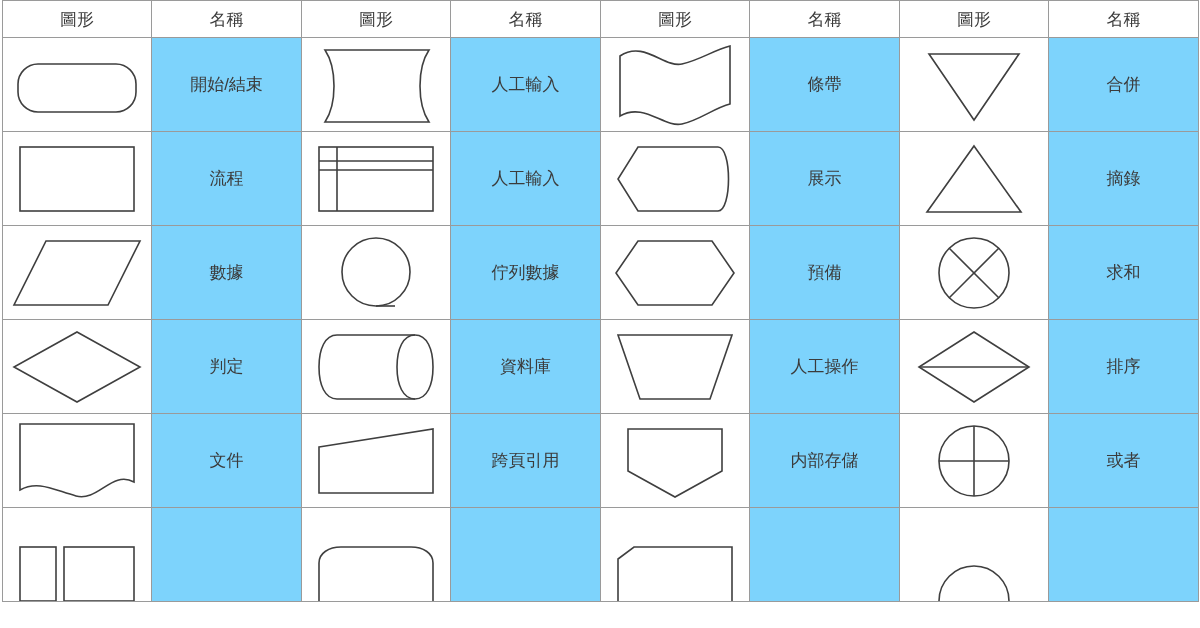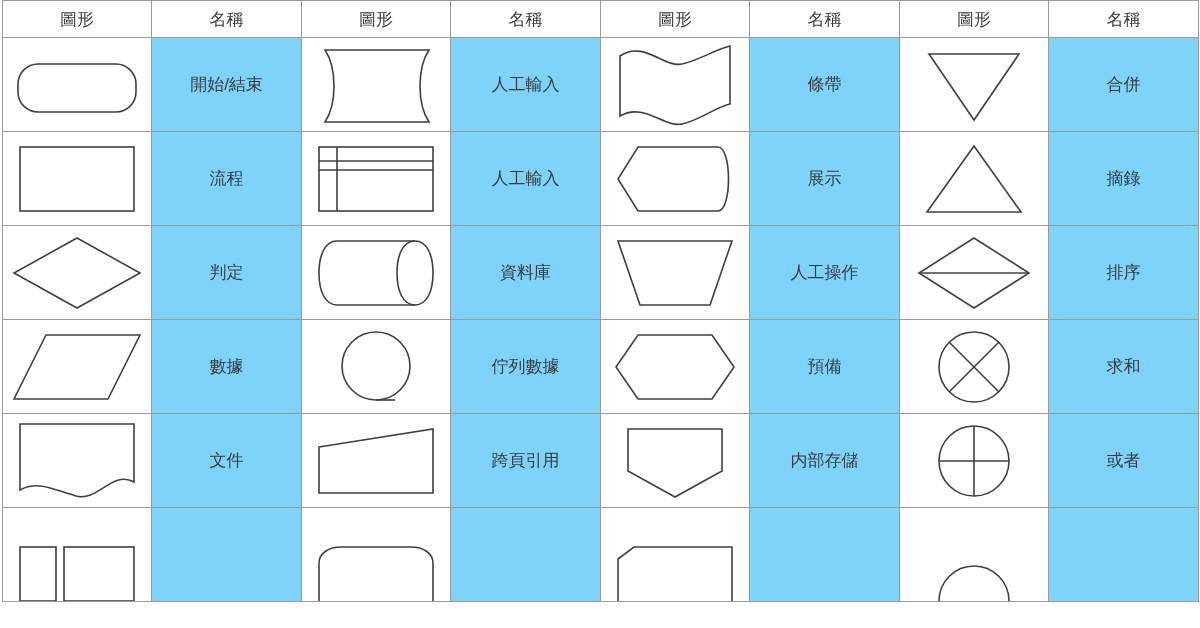--- a/index.html
+++ b/index.html
@@ -173,60 +173,20 @@
               <path class="ln" d="M65 8 L112 74 L18 74 Z"></path>
             </svg>
           </div>
         </td>
         <td class="name">摘錄</td>
       </tr>
 
       <tr>
         <td class="shape">
           <div class="shapebox">
-            <svg width="130" height="82" viewBox="0 0 130 82">
-              <path class="ln" d="M65 6 L128 41 L65 76 L2 41 Z"></path>
-            </svg>
-          </div>
-        </td>
-        <td class="name">判定</td>
-
-        <td class="shape">
-          <div class="shapebox">
-            <svg width="130" height="80" viewBox="0 0 130 80">
-              <path class="ln" d="M26 8 L104 8 C116 8 122 22 122 40 C122 58 116 72 104 72 L26 72 C14 72 8 58 8 40 C8 22 14 8 26 8 Z"></path>
-              <path class="ln" d="M104 8 C92 8 86 22 86 40 C86 58 92 72 104 72"></path>
-            </svg>
-          </div>
-        </td>
-        <td class="name">資料庫</td>
-
-        <td class="shape">
-          <div class="shapebox">
-            <svg width="130" height="80" viewBox="0 0 130 80">
-              <path class="ln" d="M8 8 L122 8 L100 72 L30 72 Z"></path>
-            </svg>
-          </div>
-        </td>
-        <td class="name">人工操作</td>
-
-        <td class="shape">
-          <div class="shapebox">
-            <svg width="130" height="82" viewBox="0 0 130 82">
-              <path class="ln" d="M65 6 L120 41 L65 76 L10 41 Z"></path>
-              <path class="ln" d="M10 41 L120 41"></path>
-            </svg>
-          </div>
-        </td>
-        <td class="name">排序</td>
-      </tr>
-
-      <tr>
-        <td class="shape">
-          <div class="shapebox">
             <svg width="130" height="80" viewBox="0 0 130 80">
               <path class="ln" d="M34 8 L128 8 L96 72 L2 72 Z"></path>
             </svg>
           </div>
         </td>
         <td class="name">數據</td>
 
         <td class="shape">
           <div class="shapebox">
             <svg width="130" height="82" viewBox="0 0 130 82">
@@ -254,20 +214,60 @@
               <path class="ln" d="M90 16 L40 66"></path>
             </svg>
           </div>
         </td>
         <td class="name">求和</td>
       </tr>
 
       <tr>
         <td class="shape">
           <div class="shapebox">
+            <svg width="130" height="82" viewBox="0 0 130 82">
+              <path class="ln" d="M65 6 L128 41 L65 76 L2 41 Z"></path>
+            </svg>
+          </div>
+        </td>
+        <td class="name">判定</td>
+
+        <td class="shape">
+          <div class="shapebox">
+            <svg width="130" height="80" viewBox="0 0 130 80">
+              <path class="ln" d="M26 8 L104 8 C116 8 122 22 122 40 C122 58 116 72 104 72 L26 72 C14 72 8 58 8 40 C8 22 14 8 26 8 Z"></path>
+              <path class="ln" d="M104 8 C92 8 86 22 86 40 C86 58 92 72 104 72"></path>
+            </svg>
+          </div>
+        </td>
+        <td class="name">資料庫</td>
+
+        <td class="shape">
+          <div class="shapebox">
+            <svg width="130" height="80" viewBox="0 0 130 80">
+              <path class="ln" d="M8 8 L122 8 L100 72 L30 72 Z"></path>
+            </svg>
+          </div>
+        </td>
+        <td class="name">人工操作</td>
+
+        <td class="shape">
+          <div class="shapebox">
+            <svg width="130" height="82" viewBox="0 0 130 82">
+              <path class="ln" d="M65 6 L120 41 L65 76 L10 41 Z"></path>
+              <path class="ln" d="M10 41 L120 41"></path>
+            </svg>
+          </div>
+        </td>
+        <td class="name">排序</td>
+      </tr>
+
+      <tr>
+        <td class="shape">
+          <div class="shapebox">
             <svg width="130" height="86" viewBox="0 0 130 86">
               <path class="ln" d="M8 6 L122 6 L122 64 C100 52 86 84 64 78 C42 72 26 62 8 72 Z"></path>
             </svg>
           </div>
         </td>
         <td class="name">文件</td>
 
         <td class="shape">
           <div class="shapebox">
             <svg width="130" height="80" viewBox="0 0 130 80">

